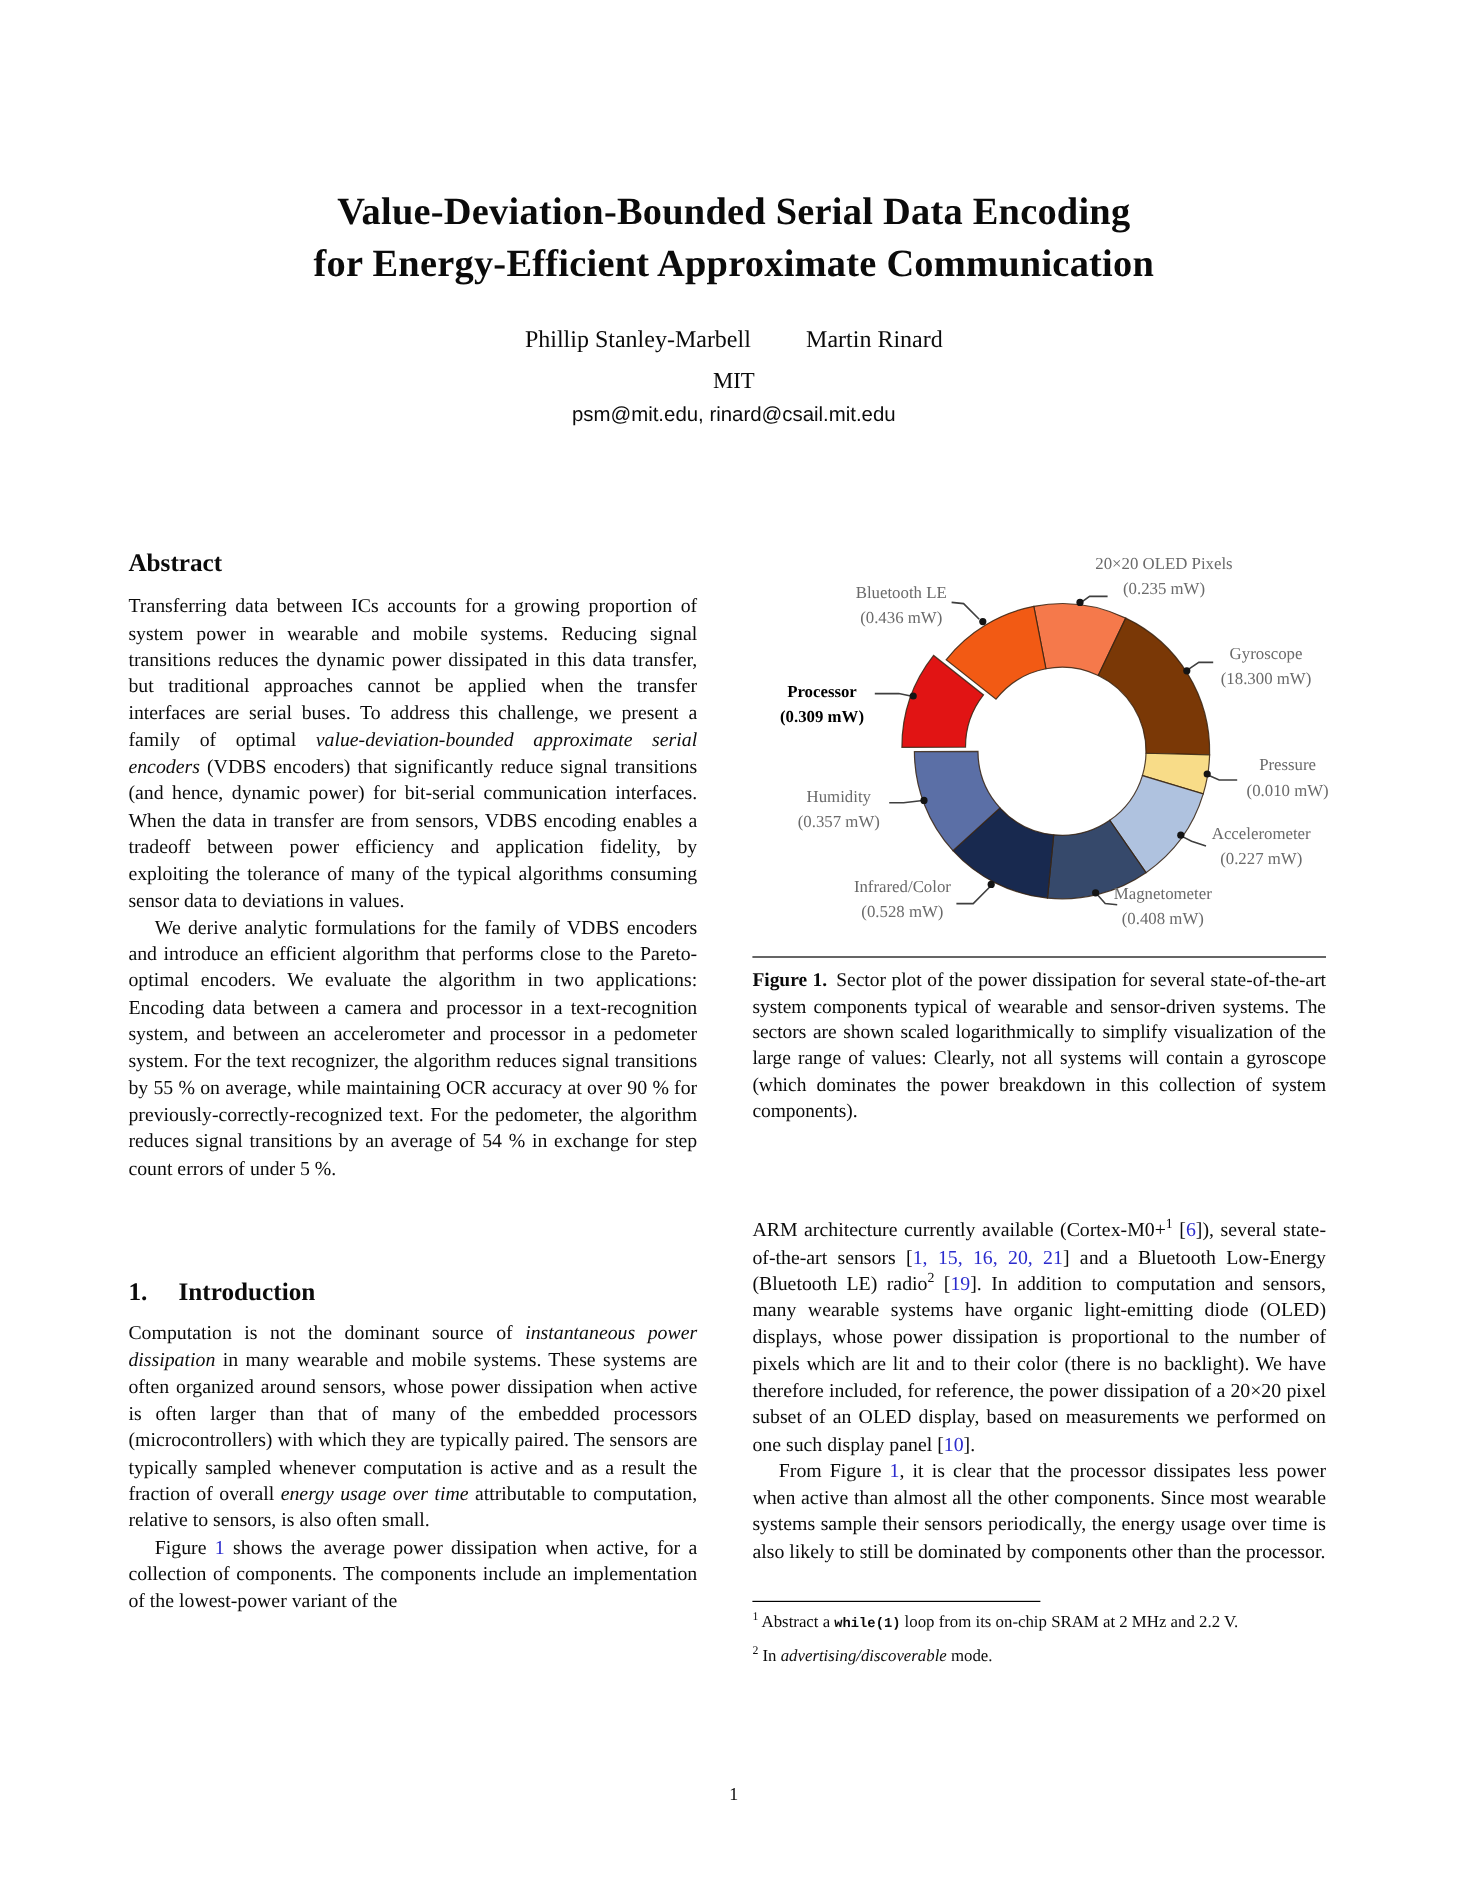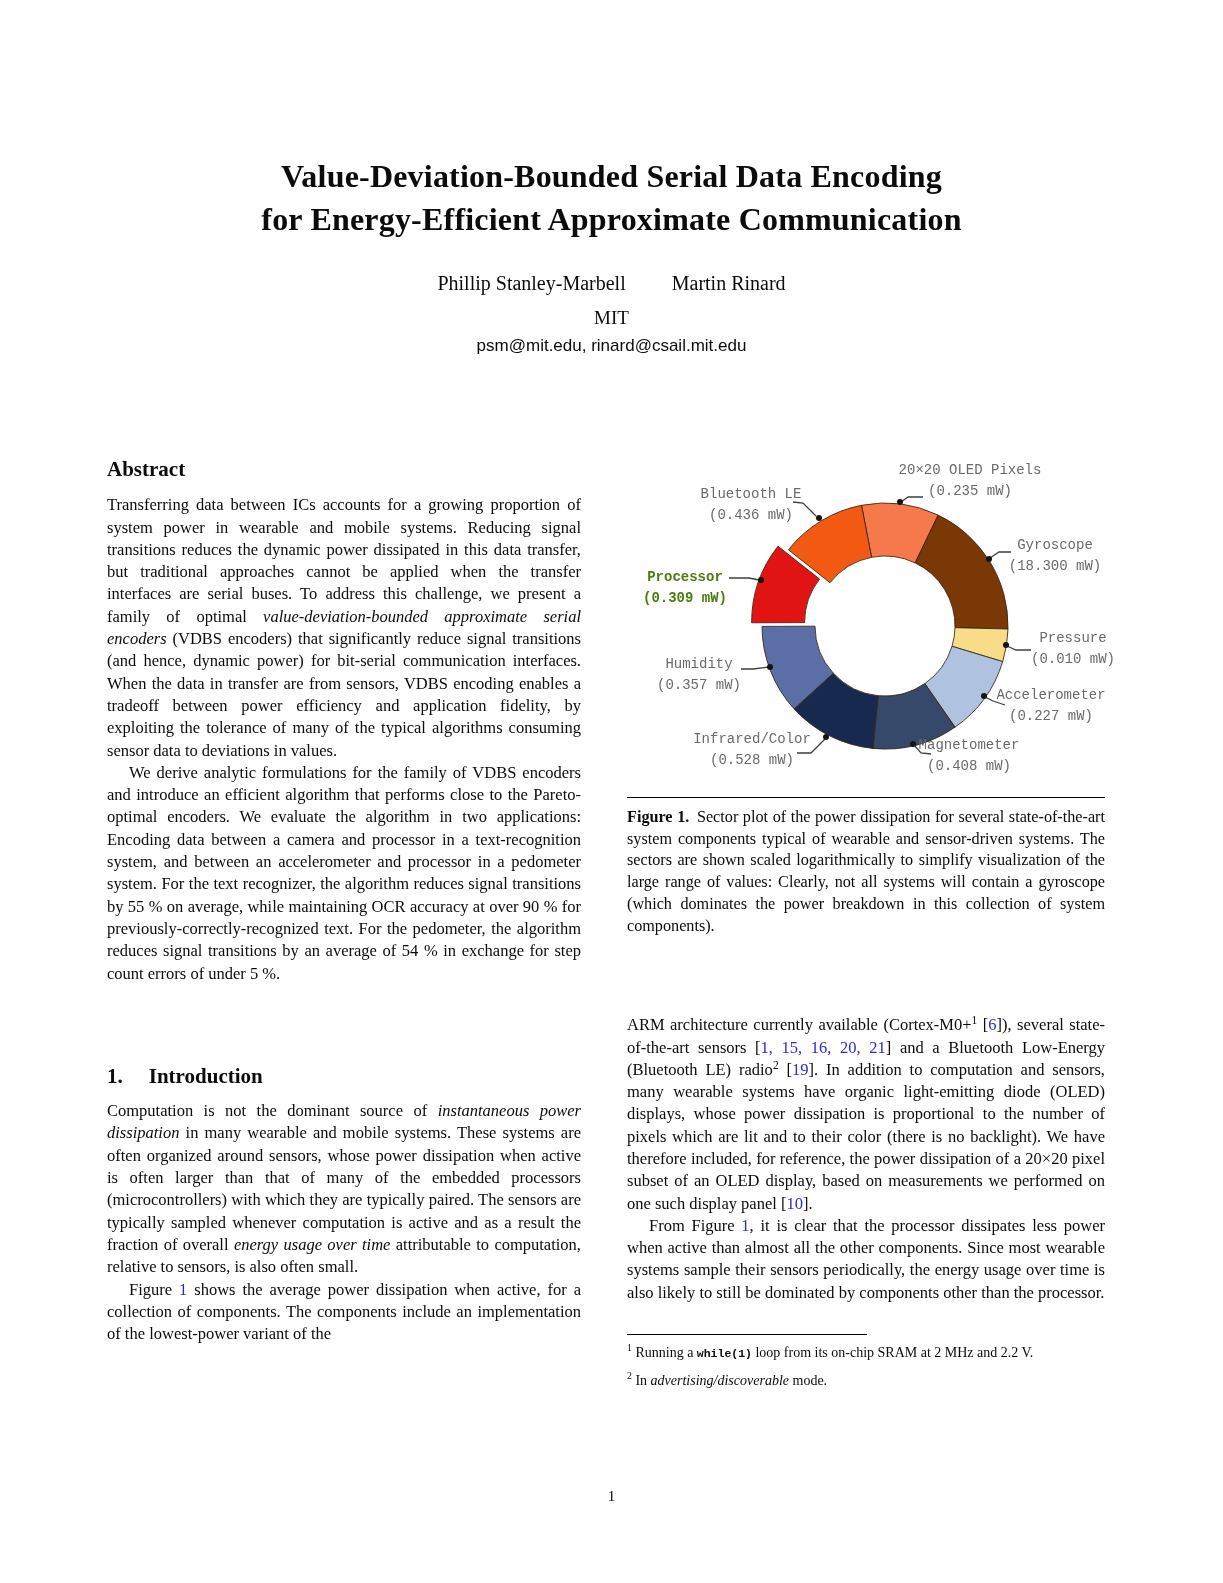--- a/index.html
+++ b/index.html
@@ -20,22 +20,22 @@
   h2.abs-h{font-size:21px;font-weight:bold;margin:0 0 14px 0;text-align:left;}
   h2.sec-h{font-size:21px;font-weight:bold;margin:80px 0 13px 0;text-align:left;}
   h2.sec-h .num{margin-right:26px;}
   p.body{margin:0;}
   p.ind{text-indent:22px;}
 
   
   .fig{position:relative;height:357px;}
   #donut-svg{position:absolute;left:0;top:0;}
   .chart-label{position:absolute;width:176px;margin-left:-88px;text-align:center;
-    font-family:Liberation Mono, monospace;font-size:14px;line-height:21px;color:#6a6a6a;}
-  .chart-label.emph{color:#4d7c0f;font-weight:bold;}
+    font-family:Liberation Serif, serif;font-size:14px;line-height:21px;color:#6a6a6a;}
+  .chart-label.emph{color:#000000;font-weight:bold;}
   .caption{border-top:1px solid #000;padding-top:9px;font-size:16.2px;line-height:21.7px;margin:0;}
   .caption .seg-b{margin-right:3px;}
   p.rc1{margin-top:77px;}
 
   
   .footnotes{margin-top:30px;font-size:14px;line-height:19px;text-align:left;}
   .fn-rule{width:240px;border-top:1px solid #000;margin:0 0 8px 0;}
   p.fn{margin:0 0 8px 0;}
 
   .pageno{position:absolute;top:1488px;left:0;width:100%;text-align:center;font-size:15px;}
@@ -147,19 +147,19 @@
           </div>
         </div>
     </figure>
     <figcaption class="caption"><span class="seg-b">Figure 1.</span><span> Sector plot of the power dissipation for several state-of-the-art system components typical of wearable and sensor-driven systems. The sectors are shown scaled logarithmically to simplify visualization of the large range of values: Clearly, not all systems will contain a gyroscope (which dominates the power breakdown in this collection of system components).</span></figcaption>
 
     <p class="body rc1"><span>ARM architecture currently available (Cortex-M0+</span><span class="seg-sup">1</span><span> [</span><span class="seg-ref">6</span><span>]), several state-of-the-art sensors [</span><span class="seg-ref">1, 15, 16, 20, 21</span><span>] and a Bluetooth Low-Energy (Bluetooth LE) radio</span><span class="seg-sup">2</span><span> [</span><span class="seg-ref">19</span><span>]. In addition to computation and sensors, many wearable systems have organic light-emitting diode (OLED) displays, whose power dissipation is proportional to the number of pixels which are lit and to their color (there is no backlight). We have therefore included, for reference, the power dissipation of a 20×20 pixel subset of an OLED display, based on measurements we performed on one such display panel [</span><span class="seg-ref">10</span><span>].</span></p>
     <p class="body ind"><span>From Figure </span><span class="seg-ref">1</span><span>, it is clear that the processor dissipates less power when active than almost all the other components. Since most wearable systems sample their sensors periodically, the energy usage over time is also likely to still be dominated by components other than the processor.</span></p>
 
     <div class="footnotes">
       <div class="fn-rule"></div>
-      <p class="fn"><span class="seg-sup">1</span><span> Running a </span><span class="seg-mono">while(1)</span><span> loop from its on-chip SRAM at 2 MHz and 2.2 V.</span></p>
+      <p class="fn"><span class="seg-sup">1</span><span> Abstract a </span><span class="seg-mono">while(1)</span><span> loop from its on-chip SRAM at 2 MHz and 2.2 V.</span></p>
       <p class="fn"><span class="seg-sup">2</span><span> In </span><span class="seg-i">advertising/discoverable</span><span> mode.</span></p>
     </div>
   </section>
 
   <div class="pageno">1</div>
 </div>
 
 </body></html>

